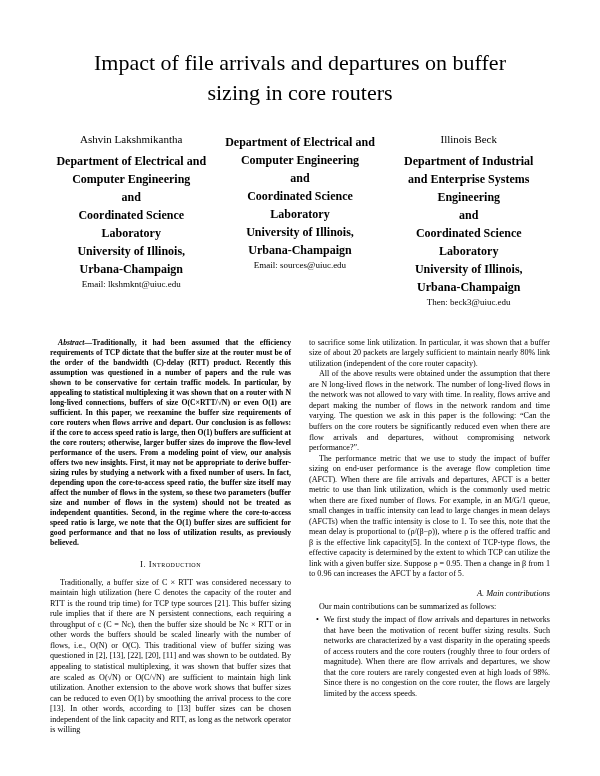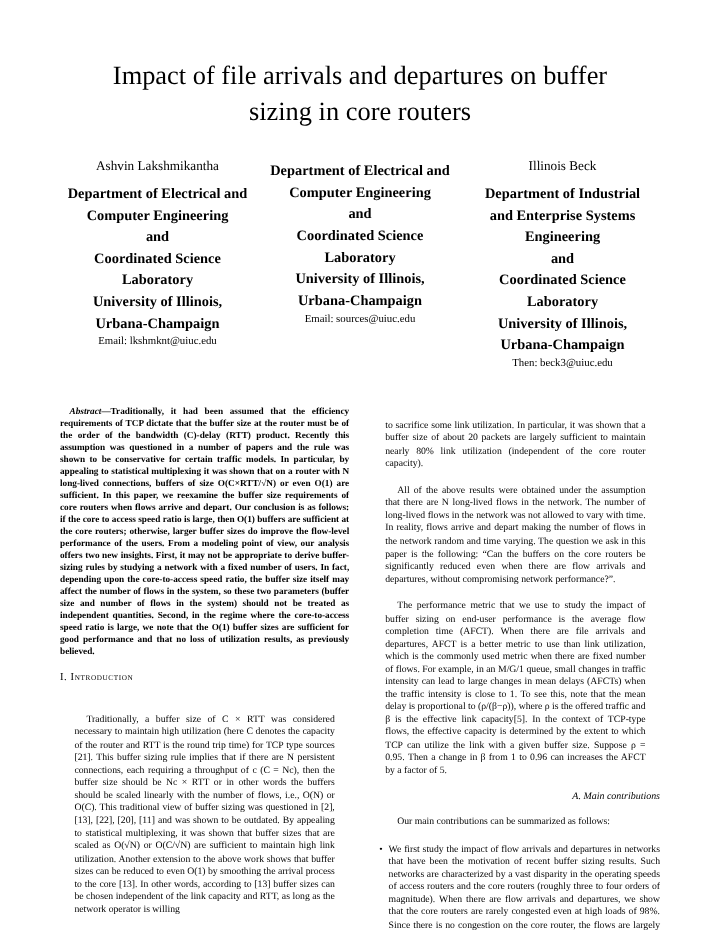--- a/index.html
+++ b/index.html
@@ -44,29 +44,29 @@
   .col { flex: 1; min-width: 0; }
   .abstract {
     margin: 0;
     font-size: 7.7px;
     font-weight: bold;
     line-height: 1.3;
     text-indent: 8px;
   }
   .abstract-label { font-style: italic; }
   .section-heading {
-    text-align: left;
+    text-align: center;
     font-size: 8.8px;
     font-weight: normal;
     font-variant: small-caps;
     letter-spacing: 0.5px;
-    margin: 11px 0 26px 0;
+    margin: 11px 0 9px 0;
   }
   .body-par {
-    margin: 12px;
+    margin: 0;
     font-size: 8.1px;
     line-height: 1.3;
   }
   .indent { text-indent: 10px; font-family: Liberation Serif, serif; }
   .subsection {
     font-size: 8.3px;
     font-weight: normal;
     font-style: italic;
     text-align: right;
     margin: 9px 0 4px 0;

